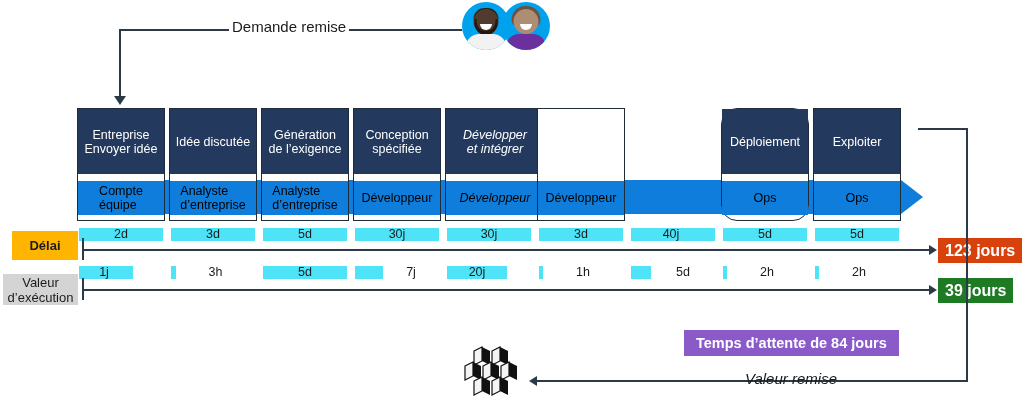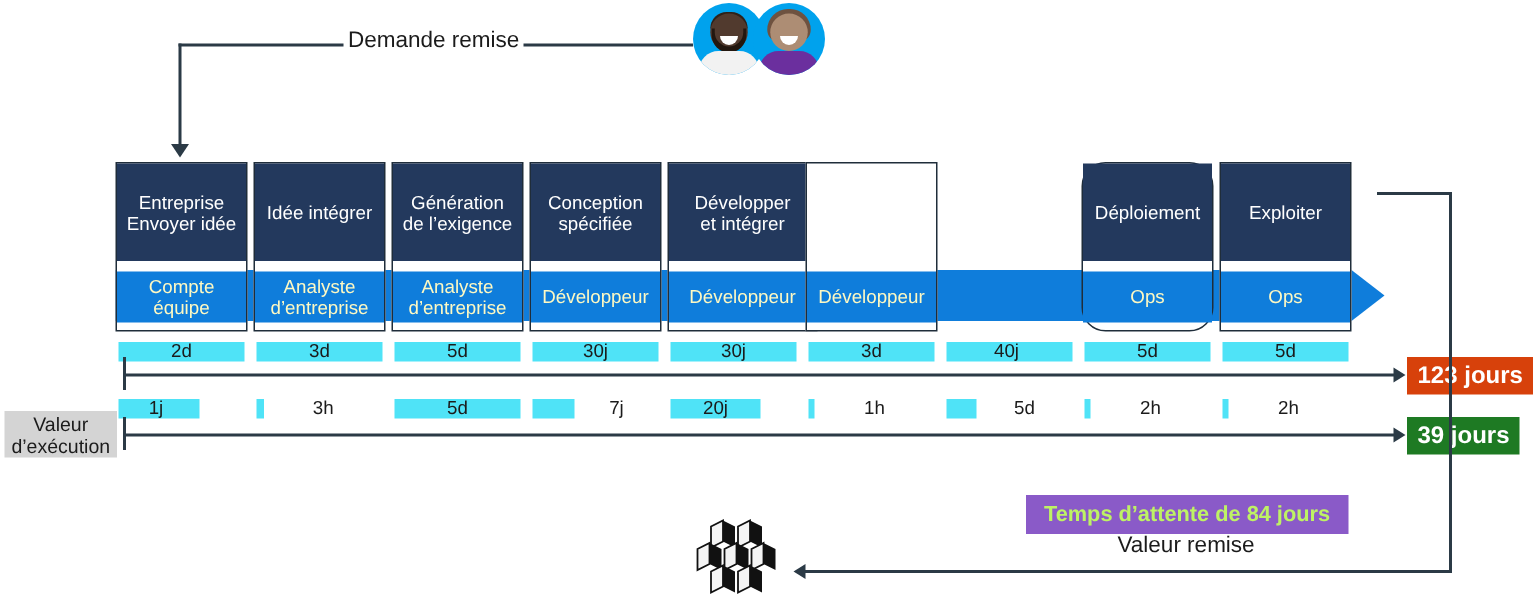--- a/index.html
+++ b/index.html
@@ -48,22 +48,22 @@
     box-sizing:border-box;background:#fff;
   }
   .step-title{
     position:absolute;left:0;top:0;right:0;height:65px;
     background:#23395d;color:#fff;
     display:flex;align-items:center;justify-content:center;text-align:center;
     font-size:12.5px;line-height:14px;padding:0 2px;box-sizing:border-box;
   }
   .step-role{
     position:absolute;left:0;right:0;top:72px;height:34px;
-    background:#0f7ddb;color:#fef9c3;
-    display:flex;align-items:center;justify-content:center;text-align:center;
+    background:#0f7ddb;color:#000000;
+    display:flex;align-items:center;justify-content:center;
     font-size:12.5px;line-height:14px;
   }
   
   #roleband{position:absolute;left:77px;top:180px;height:34px;background:#0f7ddb;}
   #rolearrow{
     position:absolute;top:180px;height:34px;width:0;height:0;
     border-top:17px solid transparent;border-bottom:17px solid transparent;
     border-left:22px solid #0f7ddb;
   }
 
@@ -84,26 +84,26 @@
   .badge{
     position:absolute;color:#fff;font-weight:bold;font-size:16px;
     display:flex;align-items:center;justify-content:center;
     padding:2px 7px;box-sizing:border-box;white-space:nowrap;
   }
   #badge-lead{left:938px;top:238px;height:25px;background:#d7410b;}
   #badge-proc{left:938px;top:278px;height:25px;background:#1e7a23;text-align:center;}
 
   #wait-badge{
     position:absolute;left:684px;top:330px;height:26px;
-    background:#8a5ac8;color:#bef264;font-weight:bold;font-size:14.5px;
+    background:#8a5ac8;color:#ffffff;font-weight:bold;font-size:14.5px;
     display:flex;align-items:center;justify-content:center;padding:0 12px;
     box-sizing:border-box;white-space:nowrap;
   }
   #valeur-label{
-    position:absolute;left:745px;top:355px;font-size:15px;color:#1b1b1b;white-space:nowrap;
+    position:absolute;left:745px;top:370px;font-size:15px;color:#1b1b1b;white-space:nowrap;font-style:italic;
   }
   #cubes{position:absolute;left:460px;top:345px;width:60px;height:52px;}
   .arrowhead{position:absolute;width:0;height:0;}
   .ah-right{border-top:5px solid transparent;border-bottom:5px solid transparent;border-left:8px solid #2b3a46;}
   .ah-left{border-top:5px solid transparent;border-bottom:5px solid transparent;border-right:8px solid #2b3a46;}
   .ah-down{border-left:6px solid transparent;border-right:6px solid transparent;border-top:9px solid #2b3a46;}
 </style>
 </head>
 <body>
 
@@ -135,48 +135,49 @@
 
   <div id="roleband" style="width: 824px;"></div>
   <div id="rolearrow" style="left: 901px;"></div>
 
   <div id="steps">
       <div class="step" style="left: 0px; width: 88px;">
         <div class="step-title">Entreprise<br>Envoyer idée</div>
         <div class="step-role">Compte<br>équipe</div>
       </div>
       <div class="step" style="left: 92px; width: 88px;">
-        <div class="step-title">Idée intégrer</div>
+        <div class="step-title">Idée discutée</div>
         <div class="step-role">Analyste<br>d’entreprise</div>
       </div>
       <div class="step" style="left: 184px; width: 88px;">
         <div class="step-title">Génération<br>de l’exigence</div>
         <div class="step-role">Analyste<br>d’entreprise</div>
       </div>
       <div class="step" style="left: 276px; width: 88px;">
         <div class="step-title">Conception<br>spécifiée</div>
         <div class="step-role">Développeur</div>
       </div>
-      <div class="step" style="left: 368px; width: 100px;">
+      <div class="step" style="left: 368px; width: 100px; font-style: italic;">
         <div class="step-title">Développer<br>et intégrer</div>
         <div class="step-role">Développeur</div>
       </div>
       <div class="step" style="left: 460px; width: 88px;">
         <div class="step-role">Développeur</div>
       </div>
       <div class="step" style="left: 644px; width: 88px; border-radius: 16px;">
         <div class="step-title">Déploiement</div>
         <div class="step-role">Ops</div>
       </div>
       <div class="step" style="left: 736px; width: 88px;">
         <div class="step-title">Exploiter</div>
         <div class="step-role">Ops</div>
       </div>
     </div>
 
+  <div class="tl-label" id="lbl-delai">Délai</div>
   <div id="lead-bars">
       <div class="bar" style="left: 79px; top: 228px; width: 84px; height: 13px;"></div>
       <div class="bar-val" style="left: 79px; top: 227px; width: 84px;">2d</div>
       <div class="bar" style="left: 171px; top: 228px; width: 84px; height: 13px;"></div>
       <div class="bar-val" style="left: 171px; top: 227px; width: 84px;">3d</div>
       <div class="bar" style="left: 263px; top: 228px; width: 84px; height: 13px;"></div>
       <div class="bar-val" style="left: 263px; top: 227px; width: 84px;">5d</div>
       <div class="bar" style="left: 355px; top: 228px; width: 84px; height: 13px;"></div>
       <div class="bar-val" style="left: 355px; top: 227px; width: 84px;">30j</div>
       <div class="bar" style="left: 447px; top: 228px; width: 84px; height: 13px;"></div>

